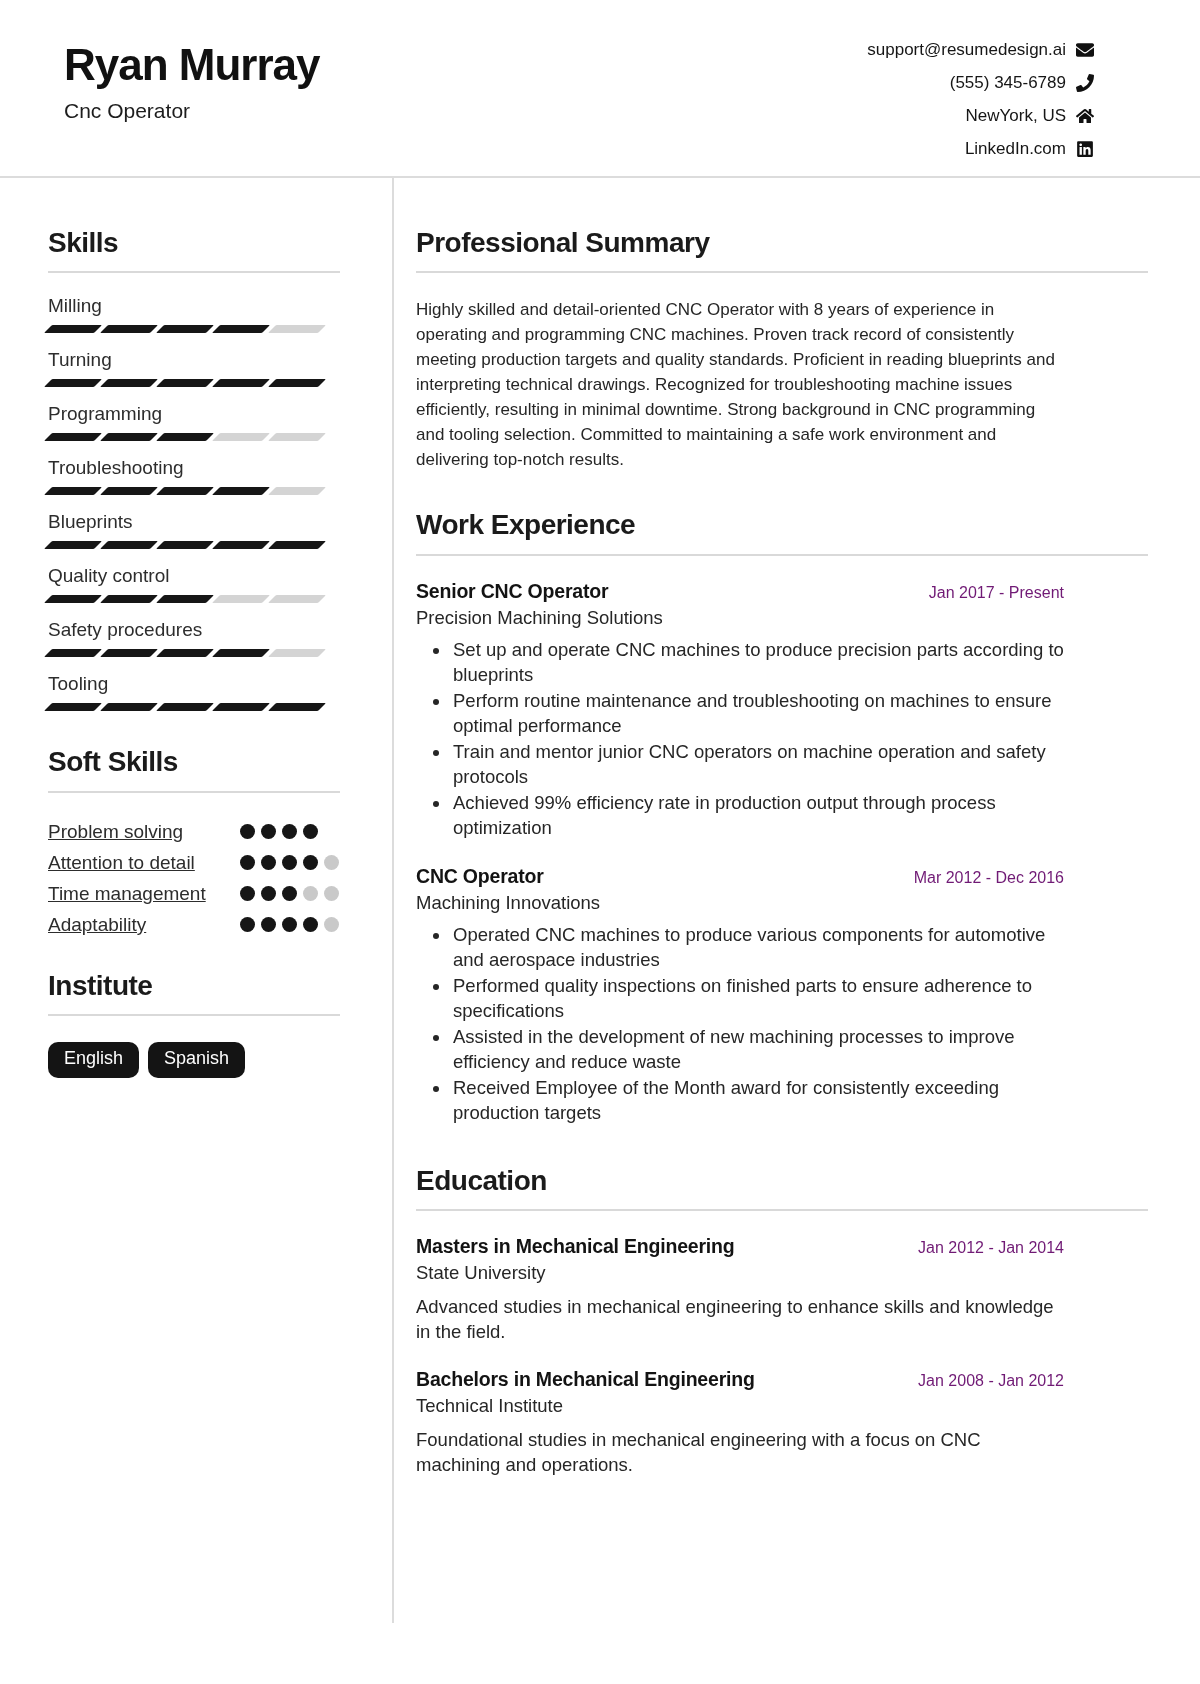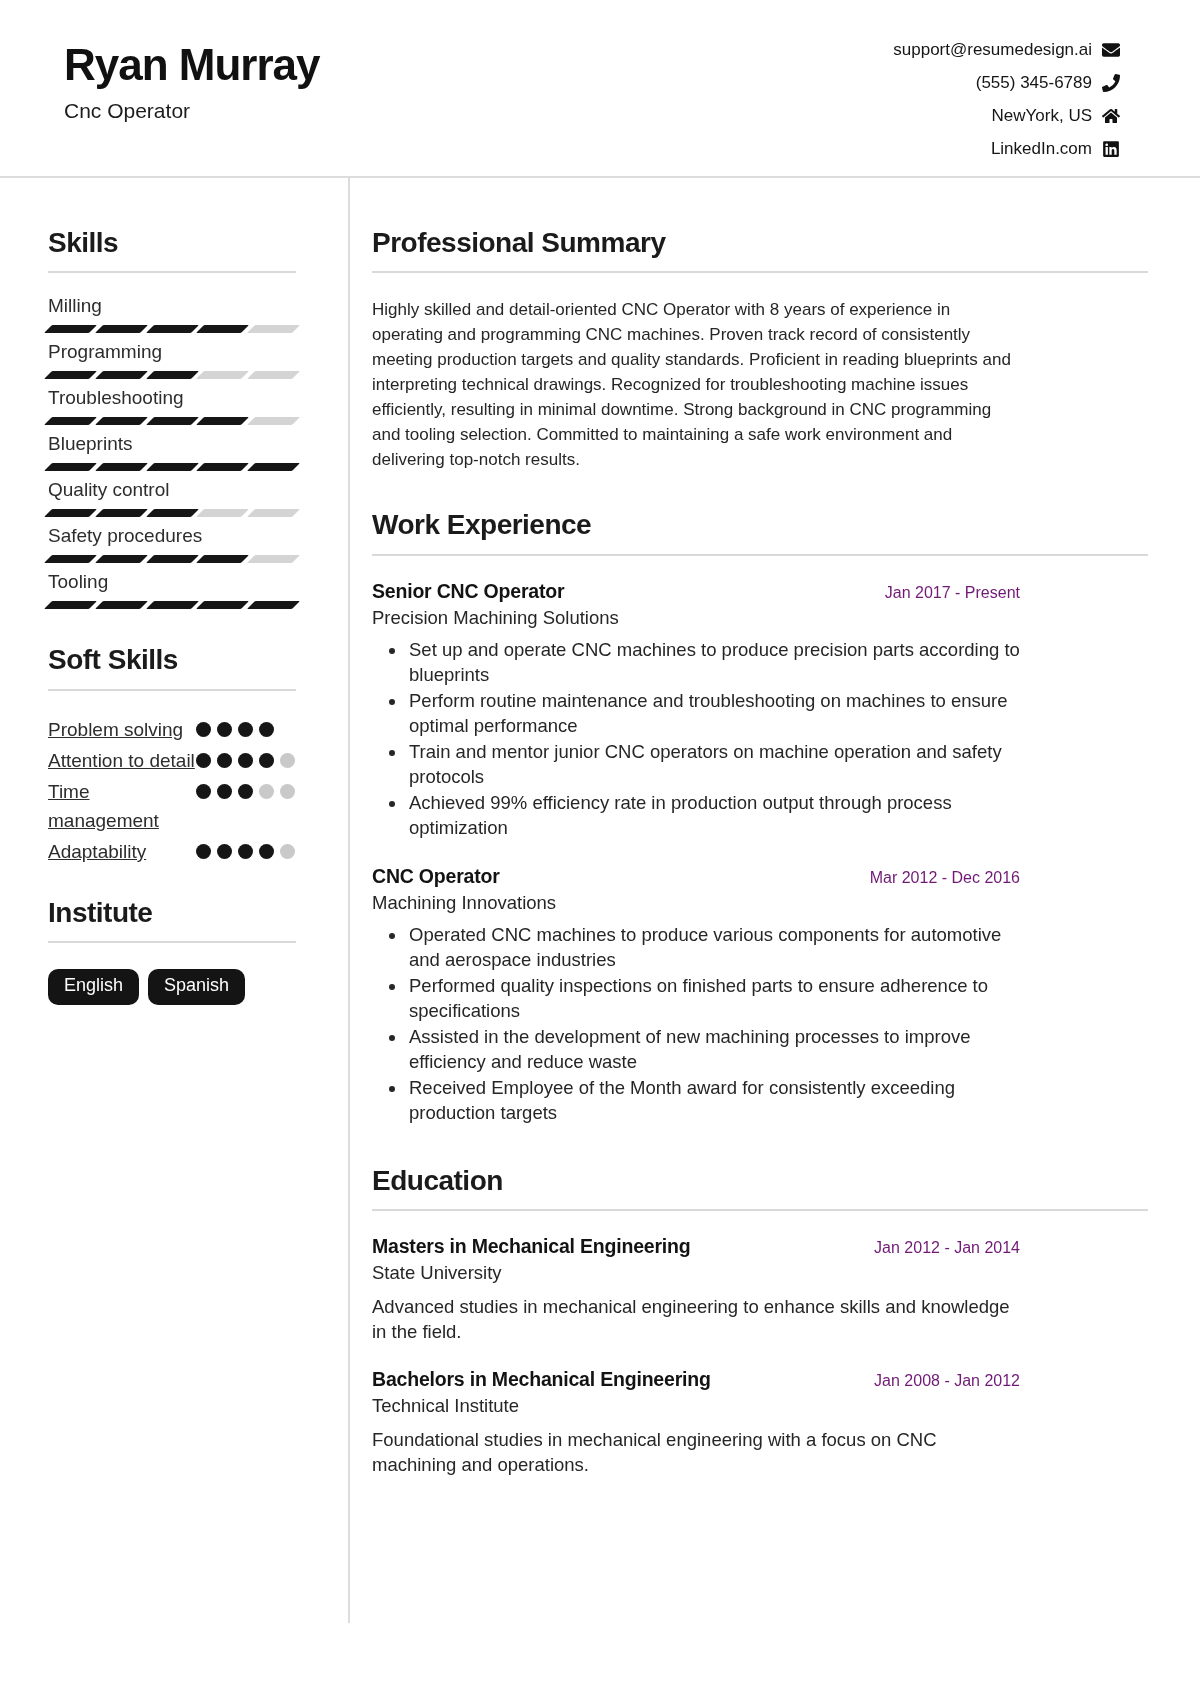--- a/index.html
+++ b/index.html
@@ -4,42 +4,42 @@
 <style>
   html,body { margin:0; padding:0; background:#ffffff; }
   .page {
     width:1200px; height:1684px; background:#ffffff; position:relative;
     font-family:"Liberation Sans", sans-serif; color:#1a1a1a; overflow:hidden;
   }
 
   
   .header {
     height:178px; box-sizing:border-box;
-    padding:38px 80px 0 64px;
+    padding:38px 106px 0 64px;
     display:flex; justify-content:space-between; align-items:flex-start;
     border-bottom:2px solid #dcdcdc;
   }
   .name { font-size:44px; font-weight:700; letter-spacing:-1px; color:#111; margin:4px 0 0; line-height:1.05; }
   .job-title { font-size:21px; color:#1d1d1d; margin-top:11px; }
   .contacts { text-align:center; padding-top:2px; }
   .contact-row { display:flex; justify-content:flex-end; align-items:center; margin-bottom:13px; font-size:17px; color:#161616; }
   .contact-icon { width:18px; height:18px; margin-left:10px; display:inline-flex; }
   .contact-icon svg { width:100%; height:100%; fill:#111; }
 
   
   .main { display:flex; height:1445px; }
-  .left-col  { width:350px; box-sizing:border-box; border-right:2px solid #dcdcdc; padding:50px 52px 0 48px; }
+  .left-col  { width:394px; box-sizing:border-box; border-right:2px solid #dcdcdc; padding:50px 52px 0 48px; }
   .right-col { flex:1; box-sizing:border-box; padding:50px 52px 0 22px; }
 
   .section-heading { font-size:28px; font-weight:700; color:#1b1b1b; letter-spacing:-0.5px; margin:0; line-height:1.05; }
   .heading-rule { border:none; border-top:2px solid #d9d9d9; margin:14px 0 0; }
 
   
   .skills-list { margin-top:22px; }
-  .skill-item { margin-bottom:8px; }
+  .skill-item { margin-bottom:16px; }
   .skill-name { font-size:19px; color:#2d2d2d; line-height:22px; margin-bottom:8px; }
   .skill-bar { display:flex; gap:6px; height:8px; }
   .skill-seg { width:50px; height:8px; transform:skewX(-45deg); border-radius:1px; }
   .skill-seg.filled { background:#161616; }
   .skill-seg.empty  { background:#d4d4d4; }
 
   
   .soft-section { margin-top:36px; }
   .soft-list { margin-top:24px; }
   .soft-row { display:flex; margin-bottom:2px; }
@@ -124,20 +124,30 @@
               <div class="skill-name">Milling</div>
               <div class="skill-bar">
                 <span class="skill-seg filled"></span>
                 <span class="skill-seg filled"></span>
                 <span class="skill-seg filled"></span>
                 <span class="skill-seg filled"></span>
                 <span class="skill-seg empty"></span>
               </div>
             </div>
             <div class="skill-item">
+              <div class="skill-name">Turning</div>
+              <div class="skill-bar">
+                <span class="skill-seg filled"></span>
+                <span class="skill-seg filled"></span>
+                <span class="skill-seg filled"></span>
+                <span class="skill-seg filled"></span>
+                <span class="skill-seg filled"></span>
+              </div>
+            </div>
+            <div class="skill-item">
               <div class="skill-name">Programming</div>
               <div class="skill-bar">
                 <span class="skill-seg filled"></span>
                 <span class="skill-seg filled"></span>
                 <span class="skill-seg filled"></span>
                 <span class="skill-seg empty"></span>
                 <span class="skill-seg empty"></span>
               </div>
             </div>
             <div class="skill-item">

